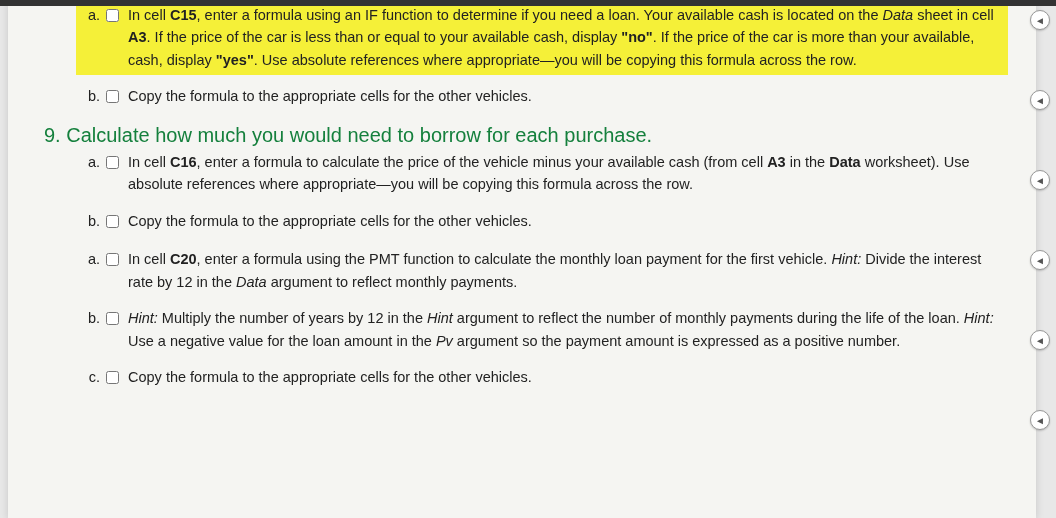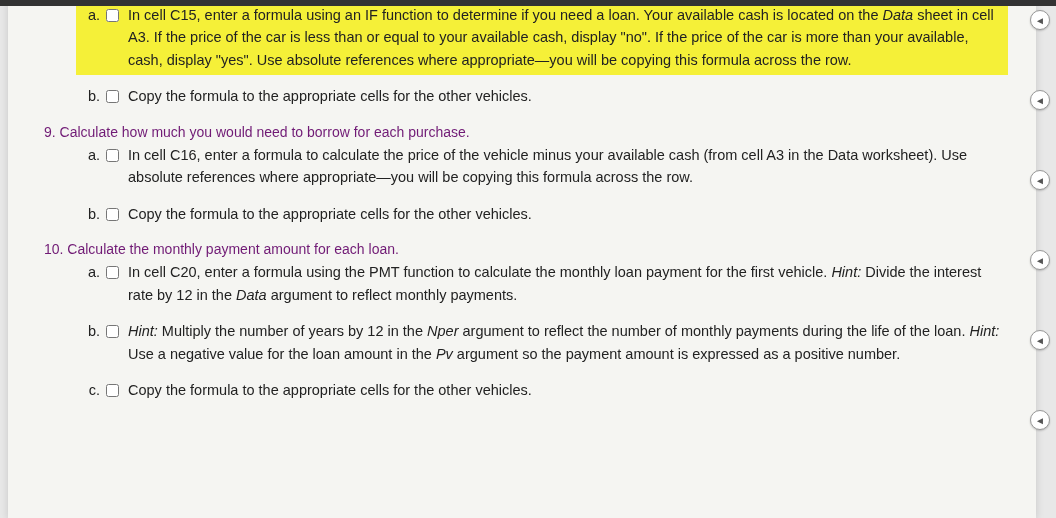--- a/index.html
+++ b/index.html
@@ -52,22 +52,22 @@
     .item-text {
       flex: 1;
       padding-left: 4px;
     }
     .highlight {
       background: #f5f038;
       padding: 4px 2px;
       margin: -4px -2px 10px -2px;
     }
     .question-heading {
-      font-size: 14px;
-      color: #701a75;
+      font-size: 20px;
+      color: #15803d;
       margin: 6px 0 4px -34px;
       font-weight: 400;
     }
     .side-icons {
       position: absolute;
       right: 6px;
       top: 10px;
       display: flex;
       flex-direction: column;
       gap: 60px;
@@ -79,21 +79,21 @@
       background: #fff;
       border: 1px solid #999;
       display: flex;
       align-items: center;
       justify-content: center;
       font-size: 10px;
       color: #555;
       cursor: pointer;
       box-shadow: 0 1px 2px rgba(0,0,0,0.2);
     }
-    b, strong { font-weight: 400; }
+    b, strong { font-weight: 700; }
     em, i { font-style: italic; }
   </style>
 </head>
 <body>
 
 <div class="browser-bar"></div>
 
 <div class="page">
   <div id="content">
       <div class="item highlight">
@@ -110,30 +110,29 @@
       <div class="item">
         <div class="item-label">a.</div>
         <div class="item-checkbox"><input type="checkbox" style=""></div>
         <div class="item-text">In cell <b>C16</b>, enter a formula to calculate the price of the vehicle minus your available cash (from cell <b>A3</b> in the <b>Data</b> worksheet). Use absolute references where appropriate—you will be copying this formula across the row.</div>
       </div>
       <div class="item">
         <div class="item-label">b.</div>
         <div class="item-checkbox"><input type="checkbox" style=""></div>
         <div class="item-text">Copy the formula to the appropriate cells for the other vehicles.</div>
       </div>
-      <div class="question-heading">10. Calculate the monthly payment amount for each loan.</div>
       <div class="item">
         <div class="item-label">a.</div>
         <div class="item-checkbox"><input type="checkbox" style=""></div>
         <div class="item-text">In cell <b>C20</b>, enter a formula using the PMT function to calculate the monthly loan payment for the first vehicle. <i>Hint:</i> Divide the interest rate by 12 in the <i>Data</i> argument to reflect monthly payments.</div>
       </div>
       <div class="item">
         <div class="item-label">b.</div>
         <div class="item-checkbox"><input type="checkbox" style=""></div>
-        <div class="item-text"><i>Hint:</i> Multiply the number of years by 12 in the <i>Nper</i> argument to reflect the number of monthly payments during the life of the loan. <i>Hint:</i> Use a negative value for the loan amount in the <i>Pv</i> argument so the payment amount is expressed as a positive number.</div>
+        <div class="item-text"><i>Hint:</i> Multiply the number of years by 12 in the <i>Hint</i> argument to reflect the number of monthly payments during the life of the loan. <i>Hint:</i> Use a negative value for the loan amount in the <i>Pv</i> argument so the payment amount is expressed as a positive number.</div>
       </div>
       <div class="item">
         <div class="item-label">c.</div>
         <div class="item-checkbox"><input type="checkbox" style=""></div>
         <div class="item-text">Copy the formula to the appropriate cells for the other vehicles.</div>
       </div>
     </div>
 </div>
 
 <div class="side-icons" id="side-icons">

